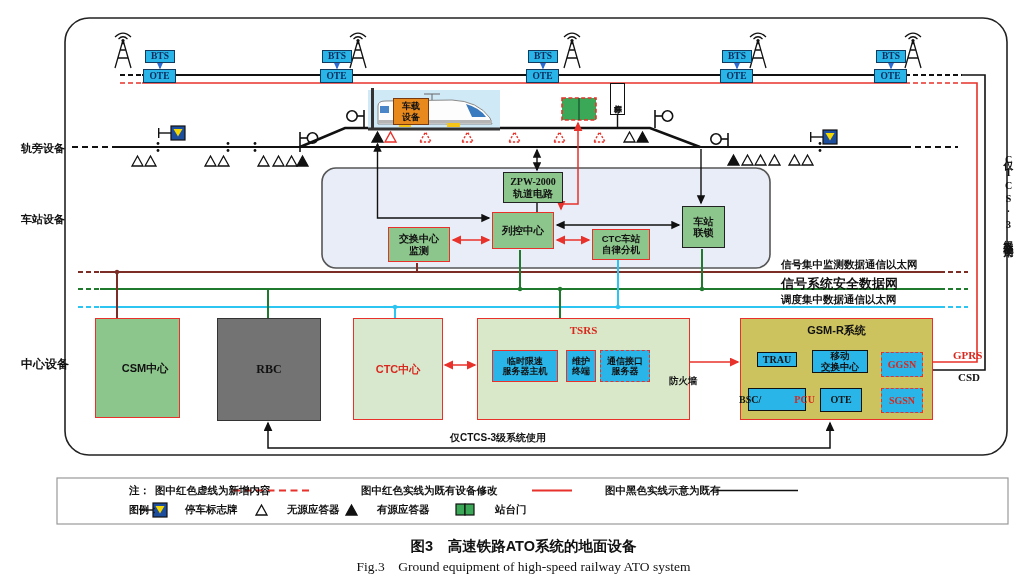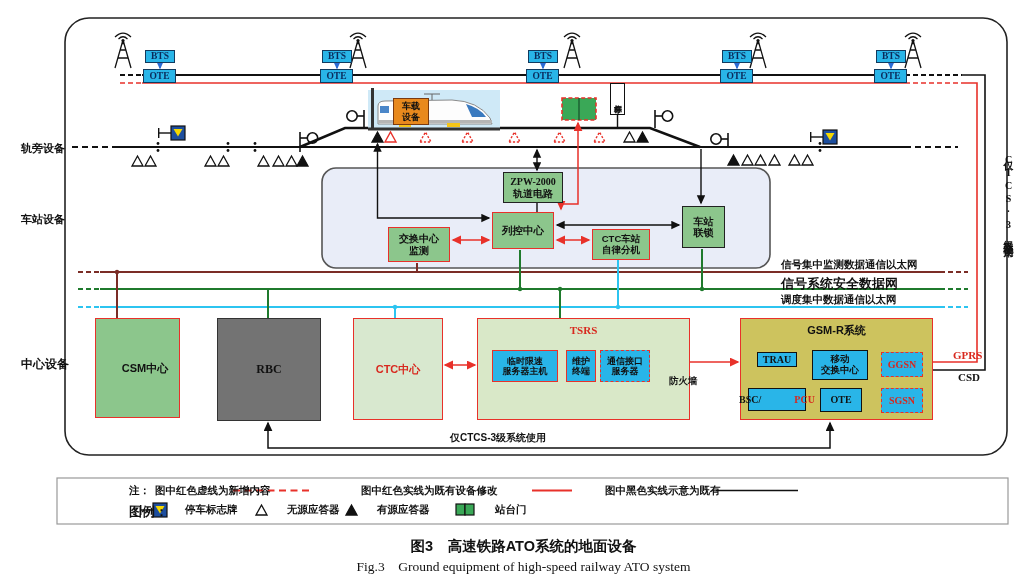--- a/index.html
+++ b/index.html
@@ -368,21 +368,21 @@
   <span>服务器</span>
 </div>
 <div class="lbl" style="left:656px;top:375px;font-size:9.5px;">防火墙</div>
 
 <div class="eq redborder" style="left:740px;top:318px;width:193px;height:102px;background:#cdc35e;justify-content:flex-start;">
   <span style="font-size:11px;margin-top:5px;">GSM-R系统</span>
 </div>
 <div class="eq cyanbox serif" style="left:757px;top:352px;width:40px;height:15px;border:1.4px solid #111;font-size:10px;color:#111;">
   <span>TRAU</span>
 </div>
-<div class="eq cyanbox" style="left:812px;top:350px;width:56px;height:30px;border:1.4px solid #111;font-size:9.5px;color:#111;">
+<div class="eq cyanbox" style="left:812px;top:350px;width:56px;height:23px;border:1.4px solid #111;font-size:9.5px;color:#111;">
   <span>移动</span>
   <span>交换中心</span>
 </div>
 <div class="eq cyanbox reddash serif redtext" style="left:881px;top:352px;width:42px;height:25px;font-size:10px;">
   <span>GGSN</span>
 </div>
 <div class="eq cyanbox serif" style="left:748px;top:388px;width:58px;height:23px;border:1.4px solid #111;font-size:10px;color:#111;flex-direction:row;gap:33px;">
   <span>BSC/</span>
       <span class="redtext">PCU</span>
 </div>
@@ -395,21 +395,21 @@
 
 <div class="lbl serif redtext" style="left:940px;top:349px;font-size:11px;">GPRS</div>
 <div class="lbl serif" style="left:945px;top:371px;font-size:11px;">CSD</div>
 <div class="lbl vert serif" style="left:988px;top:152px;height:170px;font-size:10px;letter-spacing:2px;">仅CTCS·3级系统使用</div>
 <div class="lbl" style="left:437px;top:431px;font-size:10px;">仅CTCS-3级系统使用</div>
 
 <div class="lbl" style="left:116px;top:484px;font-size:10.5px;">注：</div>
 <div class="lbl" style="left:142px;top:484px;font-size:10.5px;">图中红色虚线为新增内容</div>
 <div class="lbl" style="left:348px;top:484px;font-size:10.5px;">图中红色实线为既有设备修改</div>
 <div class="lbl" style="left:592px;top:484px;font-size:10.5px;">图中黑色实线示意为既有</div>
-<div class="lbl" style="left:116px;top:503px;font-size:13px;">图例：</div>
+<div class="lbl" style="left:116px;top:503px;font-size:10px;">图例：</div>
 <div class="lbl" style="left:172px;top:503px;font-size:10.5px;">停车标志牌</div>
 <div class="lbl" style="left:274px;top:503px;font-size:10.5px;">无源应答器</div>
 <div class="lbl" style="left:364px;top:503px;font-size:10.5px;">有源应答器</div>
 <div class="lbl" style="left:482px;top:503px;font-size:10.5px;">站台门</div>
 
 <div class="lbl" style="left:0;top:537px;width:1021px;text-align:center;font-size:14.5px;">图3　高速铁路ATO系统的地面设备</div>
 <div class="lbl serif" style="left:0;top:558px;width:1021px;text-align:center;font-size:13.5px;font-weight:normal;">Fig.3　Ground equipment of high-speed railway ATO system</div>
 
 </div>
 

